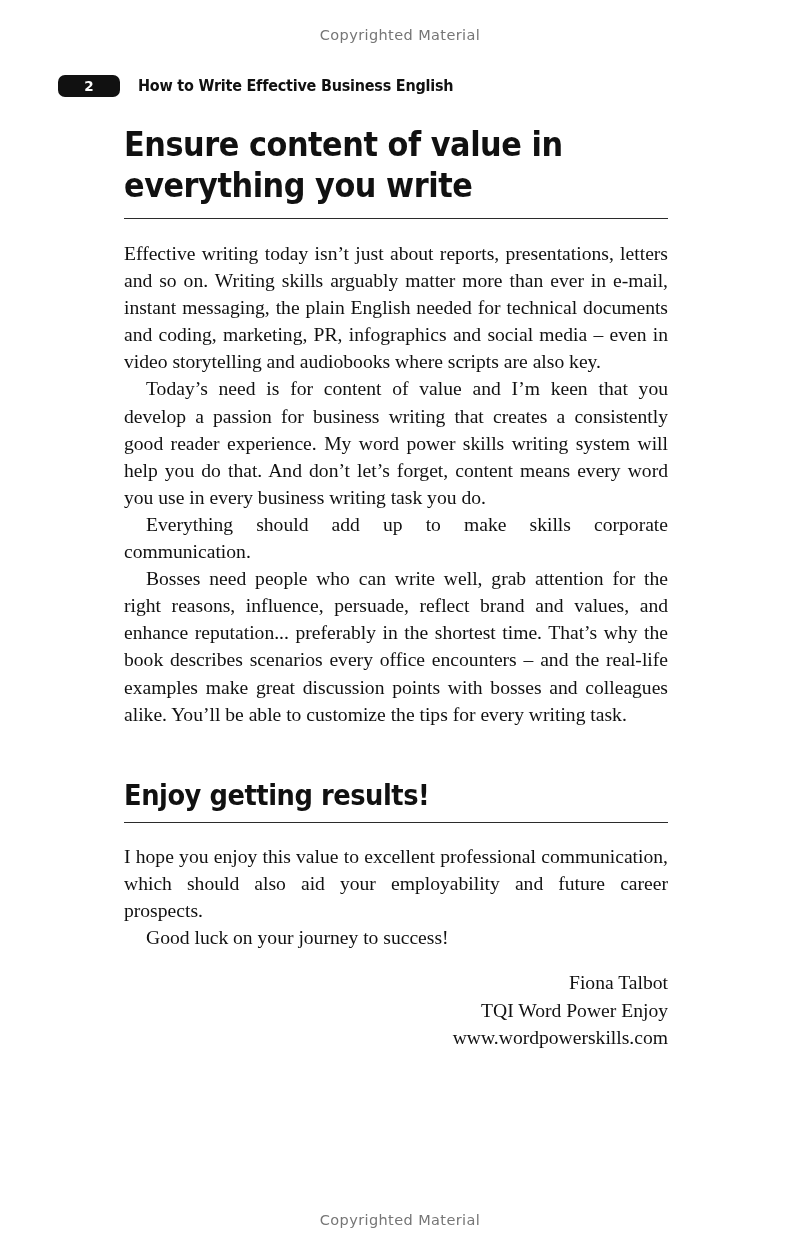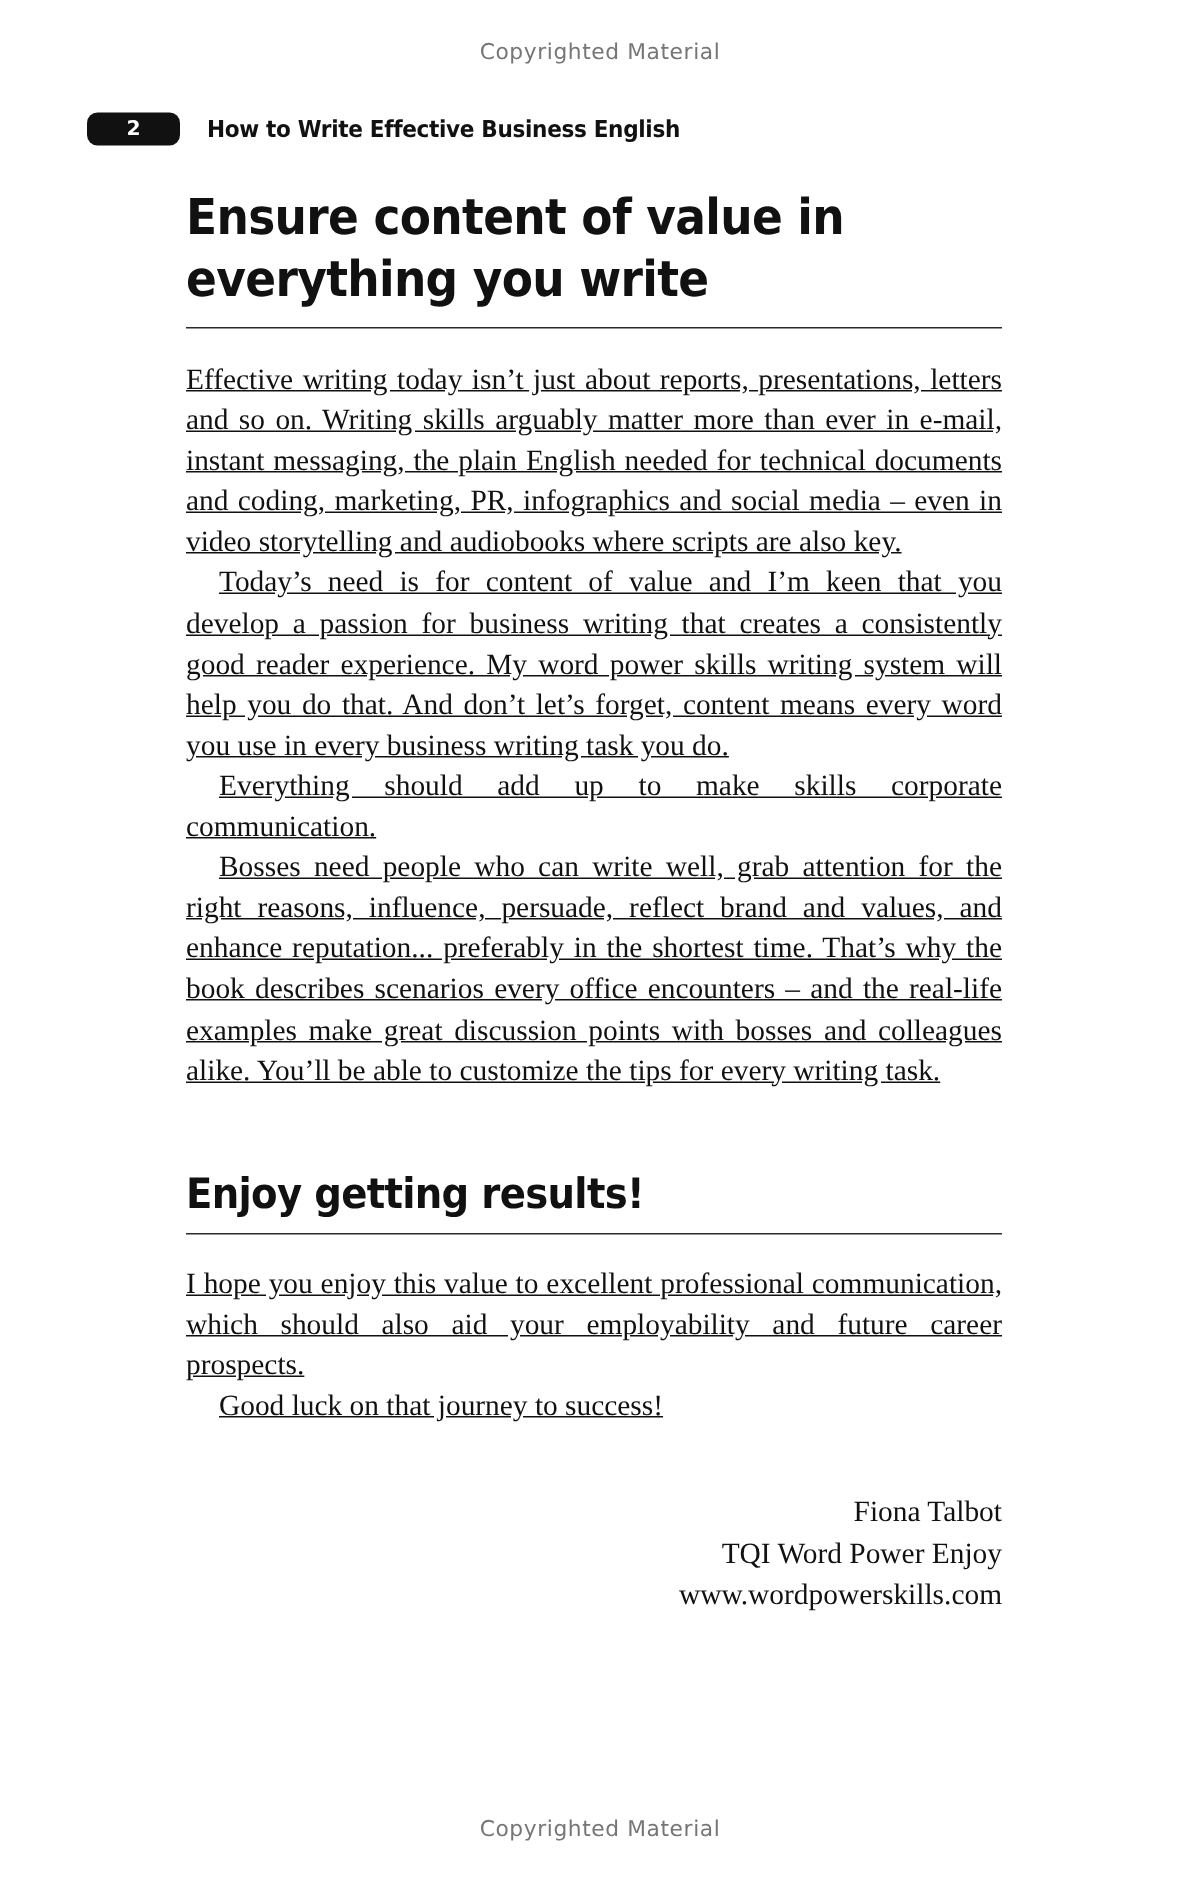--- a/index.html
+++ b/index.html
@@ -113,30 +113,29 @@
 
   p.body {
     margin: 0;
     font-family: "Liberation Serif", serif;
     font-size: 19.6px;
     line-height: 27.1px;
     text-align: justify;
     text-justify: inter-word;
     color: #111111;
     hyphens: none;
-    text-decoration: underline;
   }
   p.body.first { margin-top: 21px; text-indent: 0; }
   p.body.indent { text-indent: 22px; }
 
   .section-gap-1 { height: 51px; }
   .section-gap-2 { height: 20px; }
 
   .signature {
-    margin-top: 44px;
+    margin-top: 18px;
     text-align: right;
     font-family: "Liberation Serif", serif;
     font-size: 19.6px;
     line-height: 27.5px;
     color: #111111;
   }
   .signature div { white-space: nowrap; }
 </style>
 </head>
 <body>
@@ -161,21 +160,21 @@
     <p class="body indent">Bosses need people who can write well, grab attention for the right reasons, influence, persuade, reflect brand and values, and enhance reputation... preferably in the shortest time. That’s why the book describes scenarios every office encounters – and the real-life examples make great discussion points with bosses and colleagues alike. You’ll be able to customize the tips for every writing task.</p>
 
     <div class="section-gap-1"></div>
 
     <h2 class="section-title">Enjoy getting results!</h2>
     <div class="rule rule-h2"></div>
 
     <div class="section-gap-2"></div>
 
     <p class="body">I hope you enjoy this value to excellent professional communication, which should also aid your employability and future career prospects.</p>
-    <p class="body indent">Good luck on that journey to success!</p>
+    <p class="body indent">Good luck on your journey to success!</p>
 
     <div class="signature">
       <div>Fiona Talbot</div>
       <div>TQI Word Power Enjoy</div>
       <div>www.wordpowerskills.com</div>
     </div>
 
   </div>
 
   <div class="watermark watermark-bottom">Copyrighted Material</div>

